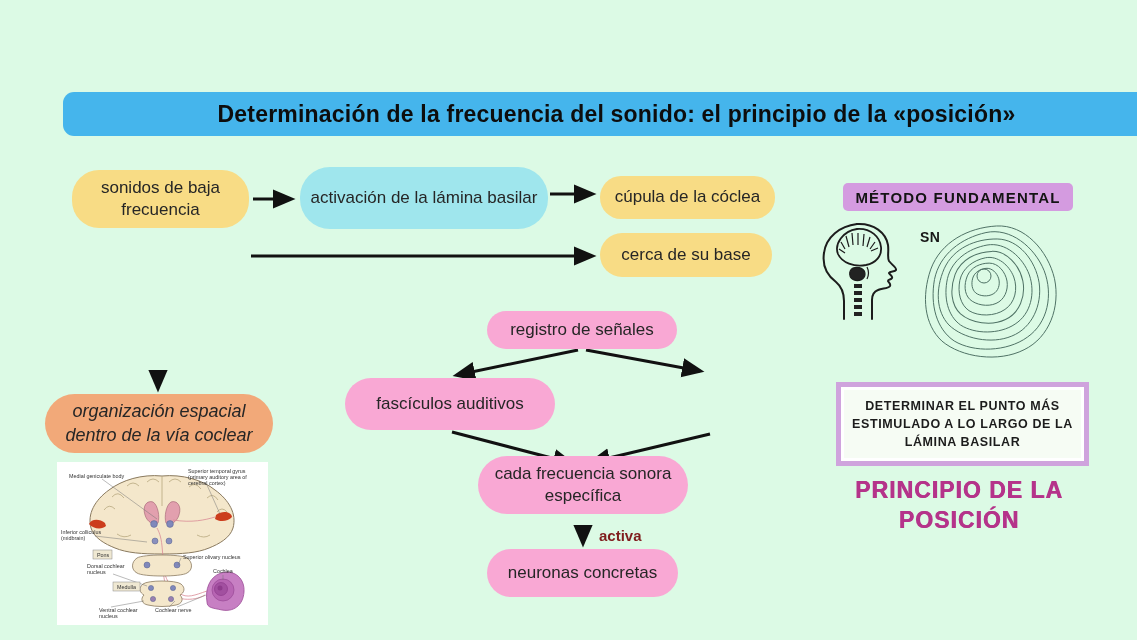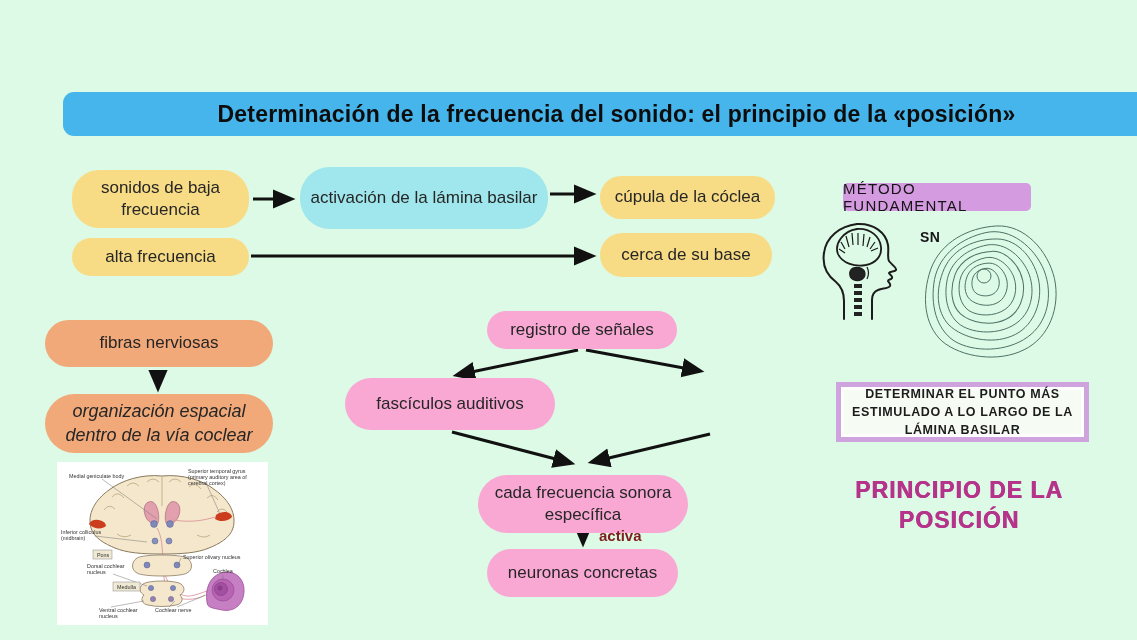--- a/index.html
+++ b/index.html
@@ -20,31 +20,31 @@
   .n-low{left:72px;top:170px;width:177px;height:58px;border-radius:27px;}
   .n-act{left:300px;top:167px;width:248px;height:62px;border-radius:30px;}
   .n-cup{left:600px;top:176px;width:175px;height:43px;border-radius:21px;}
   .n-high{left:72px;top:238px;width:177px;height:38px;border-radius:19px;}
   .n-base{left:600px;top:233px;width:172px;height:44px;border-radius:22px;}
   .n-fib{left:45px;top:320px;width:228px;height:47px;border-radius:24px;}
   .n-org{left:45px;top:394px;width:228px;height:59px;border-radius:32px;font-size:18px;font-style:italic;}
   .n-reg{left:487px;top:311px;width:190px;height:38px;border-radius:19px;}
   .n-fas{left:345px;top:378px;width:210px;height:52px;border-radius:26px;}
   .n-cam{left:607px;top:374px;width:200px;height:59px;border-radius:29px;}
-  .n-cada{left:478px;top:475px;width:210px;height:58px;border-radius:29px;}
+  .n-cada{left:478px;top:456px;width:210px;height:58px;border-radius:29px;}
   .n-neu{left:487px;top:549px;width:191px;height:48px;border-radius:24px;}
 
   .activa-label{position:absolute;left:599px;top:527px;font-weight:bold;font-size:15px;color:#7f1d1d;}
 
-  .metodo{position:absolute;left:843px;top:183px;width:188px;height:28px;background:#d49be0;
+  .metodo{position:absolute;left:843px;top:183px;width:230px;height:28px;background:#d49be0;
     border-radius:5px;display:flex;align-items:center;justify-content:center;
-    font-weight:normal;font-size:15px;letter-spacing:1.2px;color:#141414;}
+    font-weight:bold;font-size:15px;letter-spacing:1.2px;color:#141414;}
   .sn-label{position:absolute;left:920px;top:229px;font-weight:bold;font-size:14px;color:#161616;letter-spacing:.5px;}
 
-  .determinar{position:absolute;left:836px;top:382px;width:253px;height:60px;background:#f6fcf4;
+  .determinar{position:absolute;left:836px;top:382px;width:253px;height:84px;background:#f6fcf4;
     border:5px solid #cfa3dd;box-shadow:inset 0 0 0 3px #ffffff;box-sizing:border-box;
     display:flex;align-items:center;justify-content:center;text-align:center;
     font-weight:bold;font-size:12.5px;letter-spacing:.6px;color:#1c1c1c;line-height:1.45;padding:10px 6px;}
 
   .principio{position:absolute;left:848px;top:476px;width:222px;text-align:center;
     color:#b5338a;font-weight:bold;font-size:23px;letter-spacing:1px;line-height:1.3;
     white-space:pre-line;text-shadow:.6px 0 0 #b5338a;}
 
   .overlay{position:absolute;left:0;top:0;pointer-events:none;}
   .sketch{position:absolute;}
@@ -72,24 +72,22 @@
       <line x1="710" y1="434" x2="592" y2="462" marker-end="url(#ah)"></line>
       <line x1="583" y1="527" x2="583" y2="543" marker-end="url(#ah)"></line>
     </g>
   </svg>
 
   <div class="title-bar">Determinación de la frecuencia del sonido: el principio de la «posición»</div>
 
   <div class="node cyan n-act">activación de la lámina basilar</div>
   <div class="node yellow n-low">sonidos de baja frecuencia</div>
   <div class="node yellow n-cup">cúpula de la cóclea</div>
-  <div class="node yellow n-high">alta frecuencia</div>
   <div class="node yellow n-base">cerca de su base</div>
 
-  <div class="node orange n-fib">fibras nerviosas</div>
   <div class="node orange n-org">organización espacial dentro de la vía coclear</div>
 
   <div class="node green n-reg">registro de señales</div>
   <div class="node green n-fas">fascículos auditivos</div>
   <div class="node green n-cada">cada frecuencia sonora específica</div>
   <div class="node green n-neu">neuronas concretas</div>
   <div class="activa-label">activa</div>
 
   <div class="metodo">MÉTODO FUNDAMENTAL</div>
   <div class="sn-label">SN</div>

